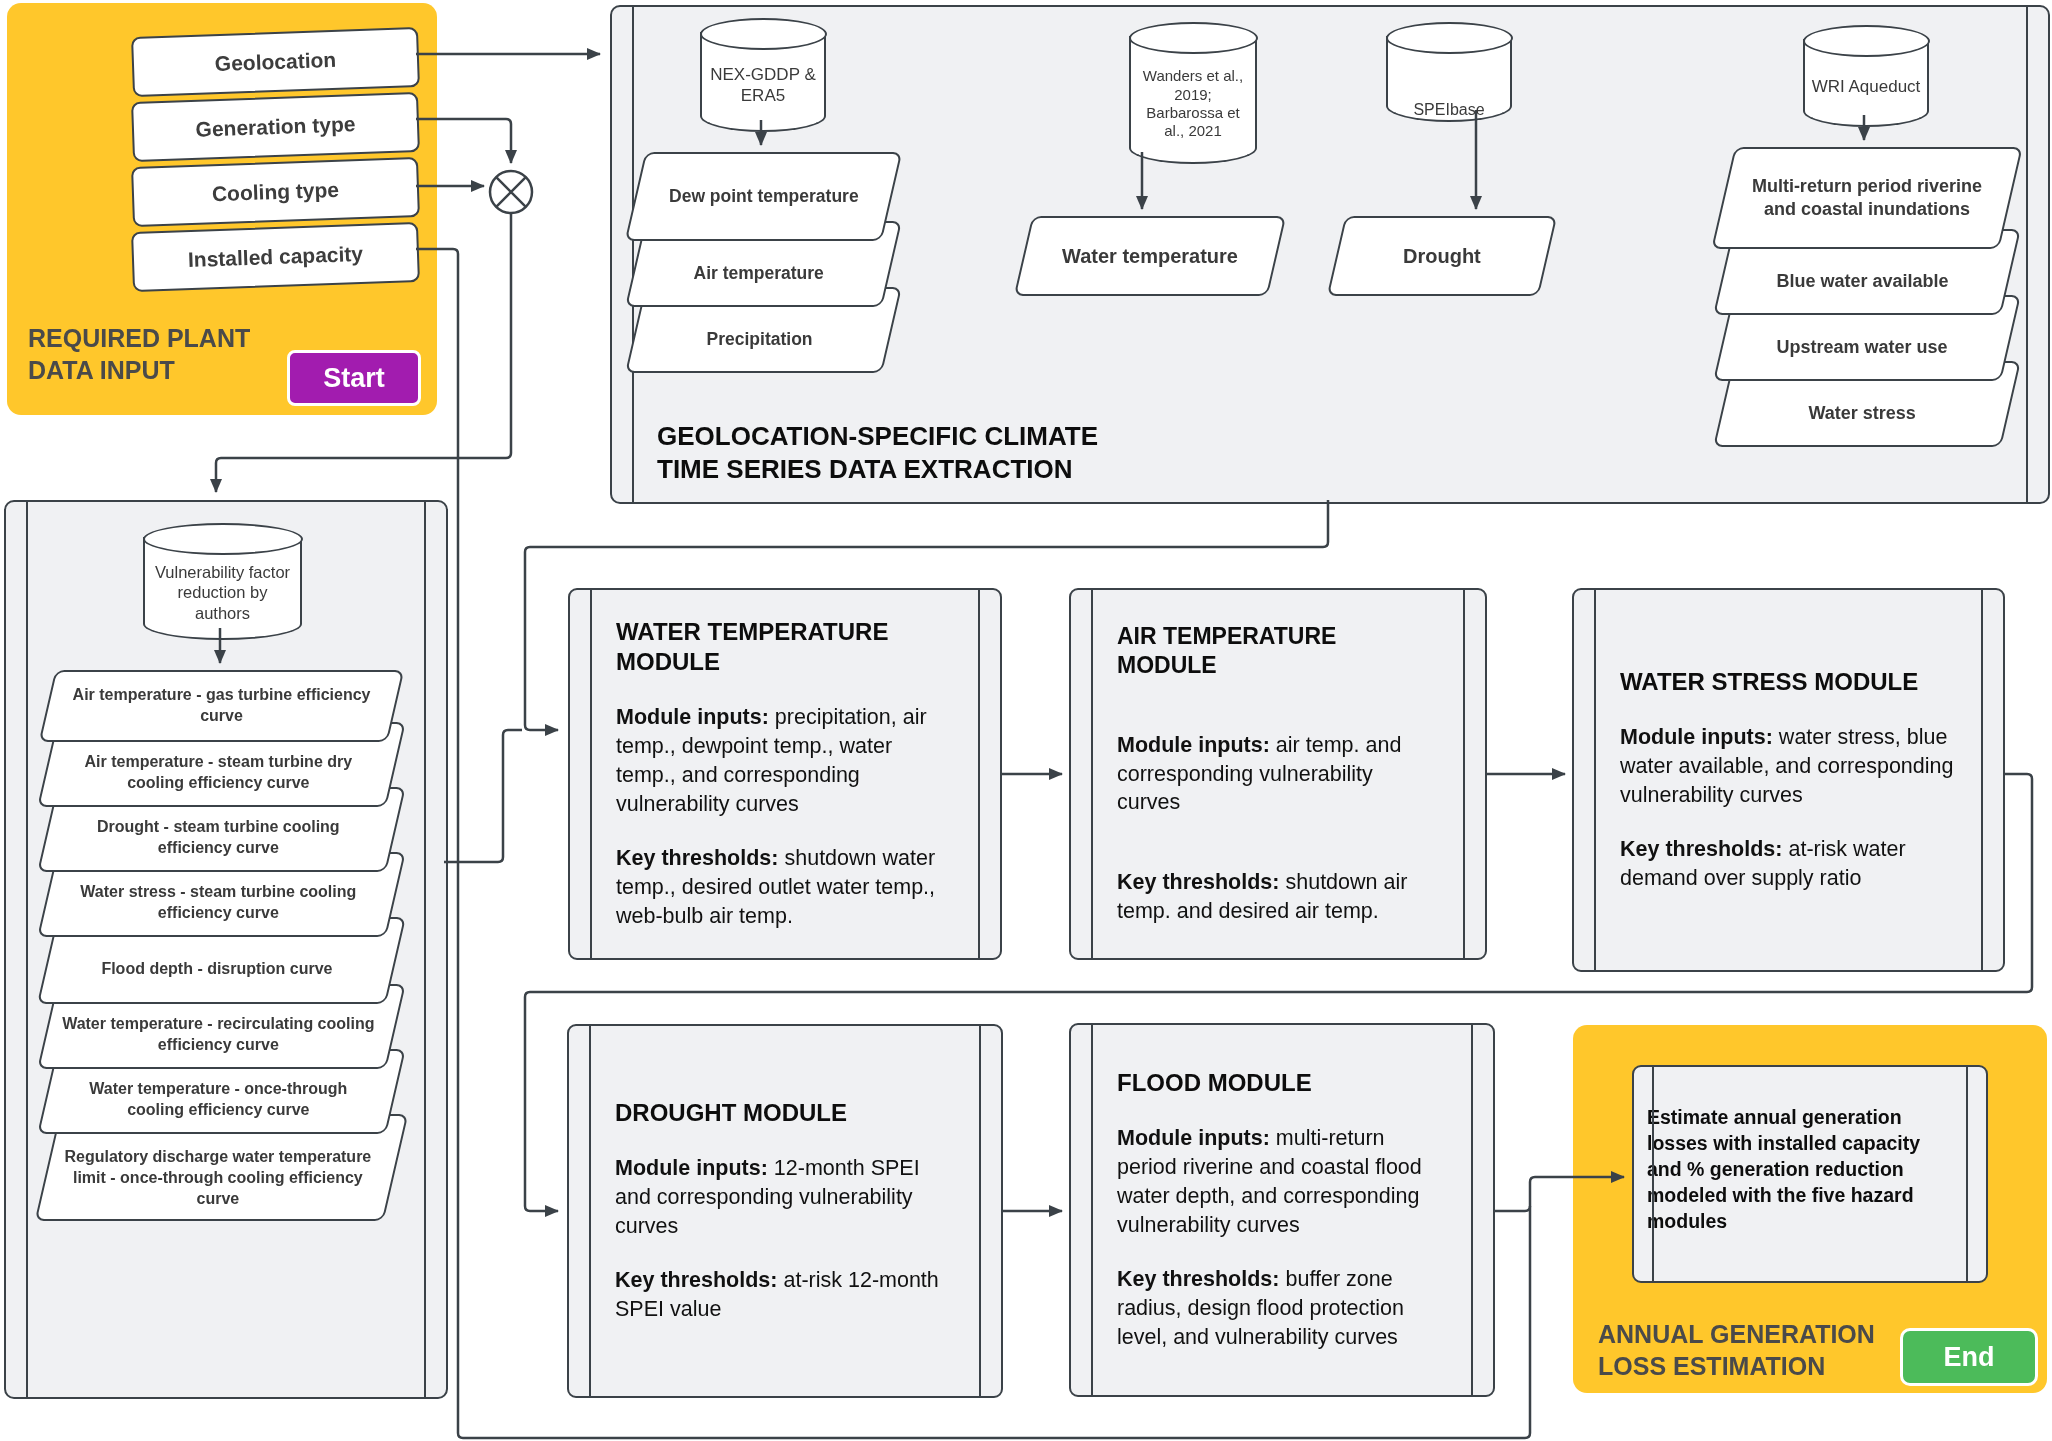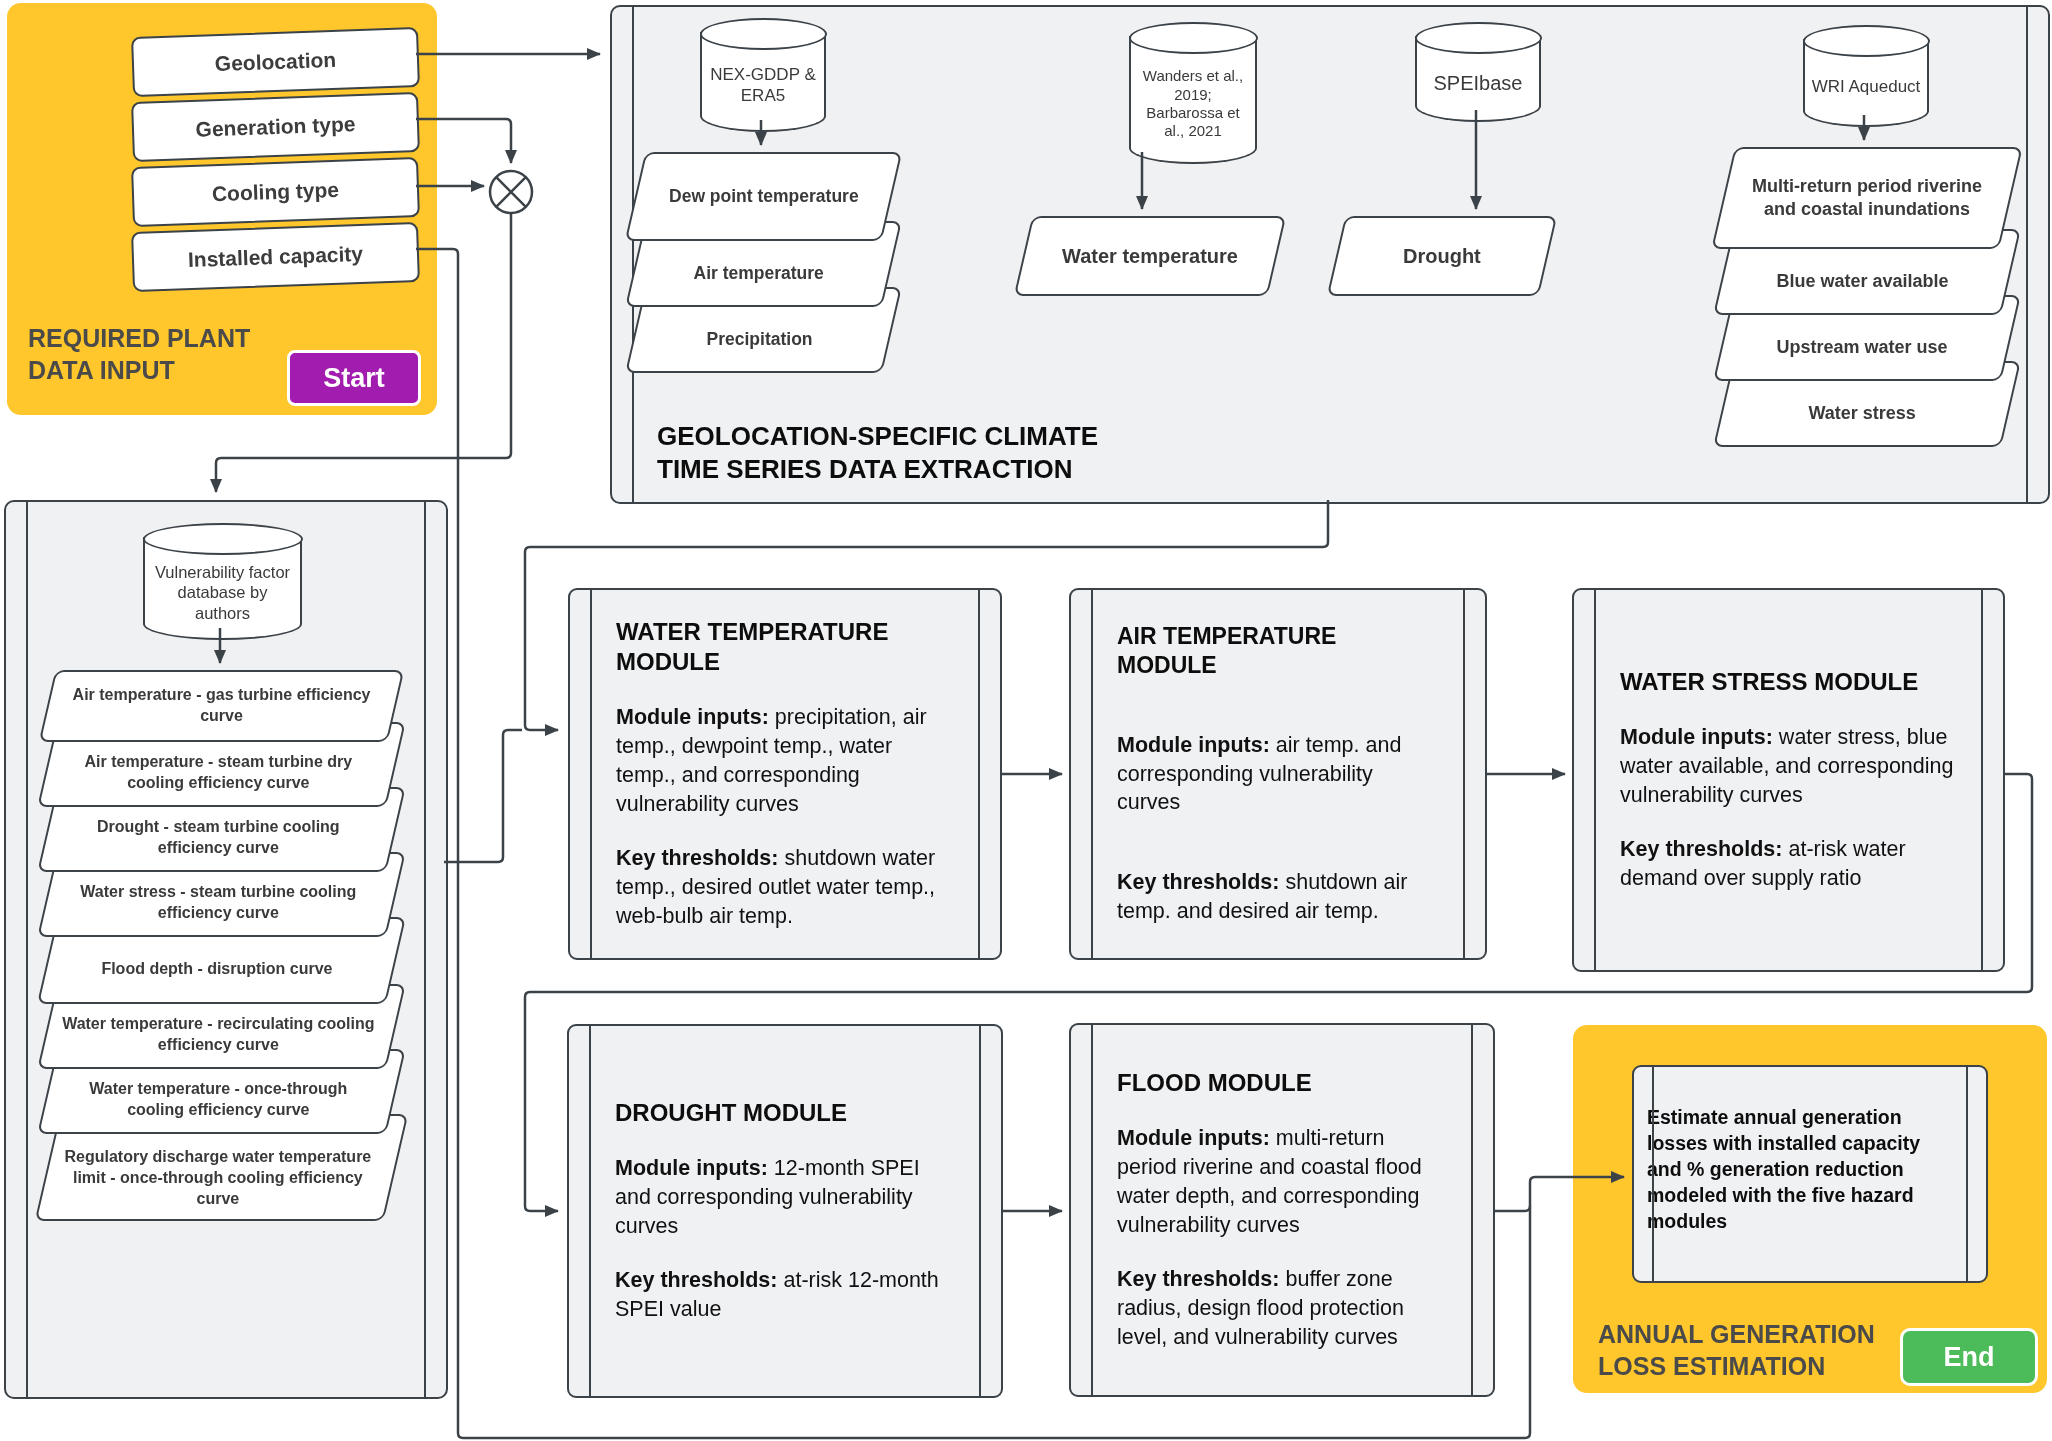--- a/index.html
+++ b/index.html
@@ -87,21 +87,21 @@
   <div class="panel bars" style="left:610px;top:5px;width:1436px;height:495px;"></div>
   <div class="caption" style="left:657px;top:420px;font-size:26px;">GEOLOCATION-SPECIFIC CLIMATE
 TIME SERIES DATA EXTRACTION</div>
 
   <div class="cyl" style="left:700px;top:32px;width:122px;height:88px;">
     <span>NEX-GDDP &amp; ERA5</span>
   </div>
   <div class="cyl" style="left:1129px;top:36px;width:124px;height:116px;font-size:15px;">
     <span>Wanders et al., 2019; Barbarossa et al., 2021</span>
   </div>
-  <div class="cyl" style="left:1415px;top:36px;width:122px;height:74px;font-size:20px;">
+  <div class="cyl" style="left:1386px;top:36px;width:122px;height:74px;font-size:16px;align-items:flex-end;">
     <span>SPEIbase</span>
   </div>
   <div class="cyl" style="left:1803px;top:39px;width:122px;height:76px;">
     <span>WRI Aqueduct</span>
   </div>
 
   <div class="para" style="left:635px;top:152px;width:253px;height:85px;z-index:6;">
     <div class="lbl" style="font-size:17.5px;">Dew point temperature</div>
   </div>
   <div class="para" style="left:635px;top:221px;width:253px;height:82px;z-index:5;align-items:flex-end;">
@@ -127,21 +127,21 @@
   <div class="para" style="left:1723px;top:295px;width:284px;height:82px;z-index:4;align-items:flex-end;">
     <div class="lbl" style="font-size:18px;padding-bottom:20px;">Upstream water use</div>
   </div>
   <div class="para" style="left:1723px;top:361px;width:284px;height:82px;z-index:3;align-items:flex-end;">
     <div class="lbl" style="font-size:18px;padding-bottom:20px;">Water stress</div>
   </div>
 
   <div class="panel bars" style="left:4px;top:500px;width:440px;height:895px;"></div>
 
   <div class="cyl" style="left:143px;top:537px;width:155px;height:91px;font-size:16.5px;">
-    <span>Vulnerability factor database by authors</span>
+    <span>Vulnerability factor reduction by authors</span>
   </div>
 
   <div class="para" style="left:47px;top:670px;width:345px;height:68px;z-index:9;">
     <div class="lbl" style="font-size:16px;">Air temperature - gas turbine efficiency curve</div>
   </div>
   <div class="para" style="left:47px;top:722px;width:345px;height:81px;z-index:8;align-items:flex-end;">
     <div class="lbl" style="font-size:16px;padding-bottom:11px;">Air temperature - steam turbine dry cooling efficiency curve</div>
   </div>
   <div class="para" style="left:47px;top:787px;width:345px;height:81px;z-index:7;align-items:flex-end;">
     <div class="lbl" style="font-size:16px;padding-bottom:11px;">Drought - steam turbine cooling efficiency curve</div>

